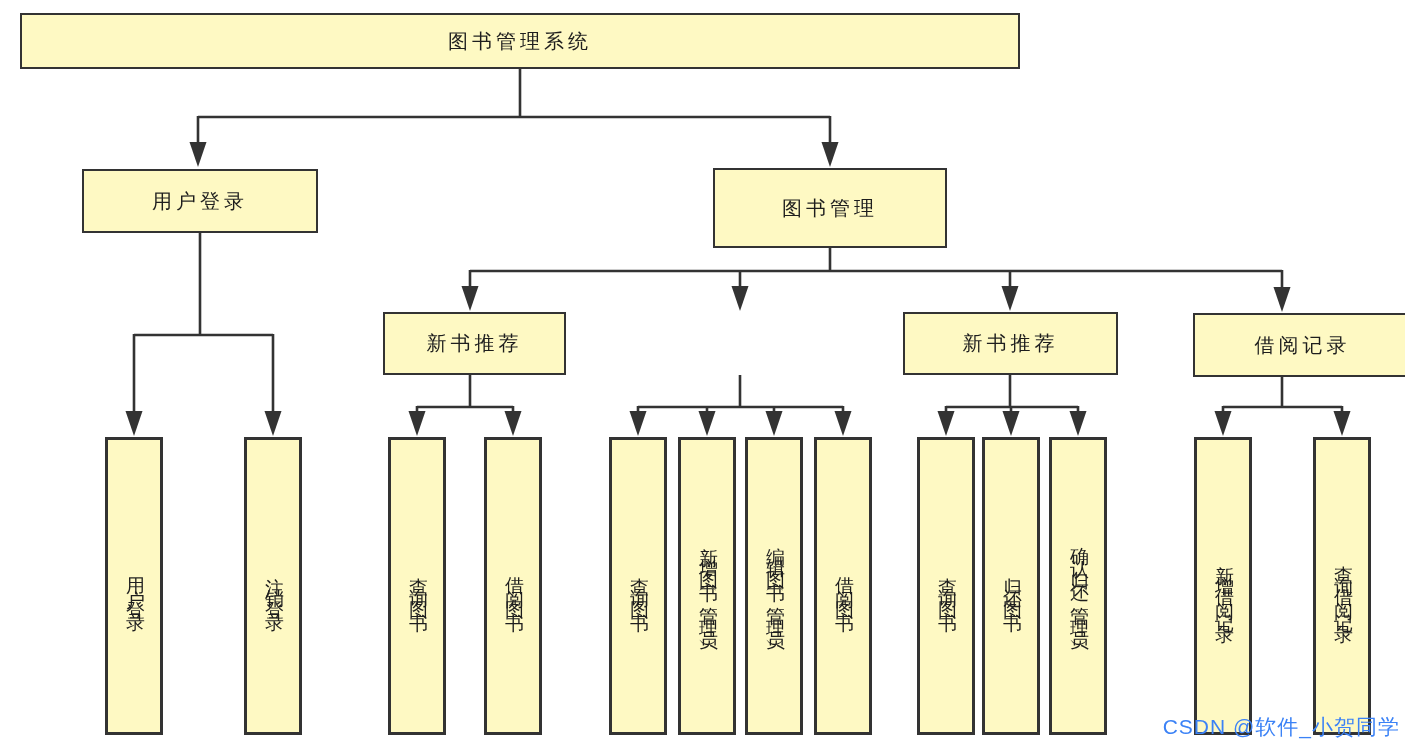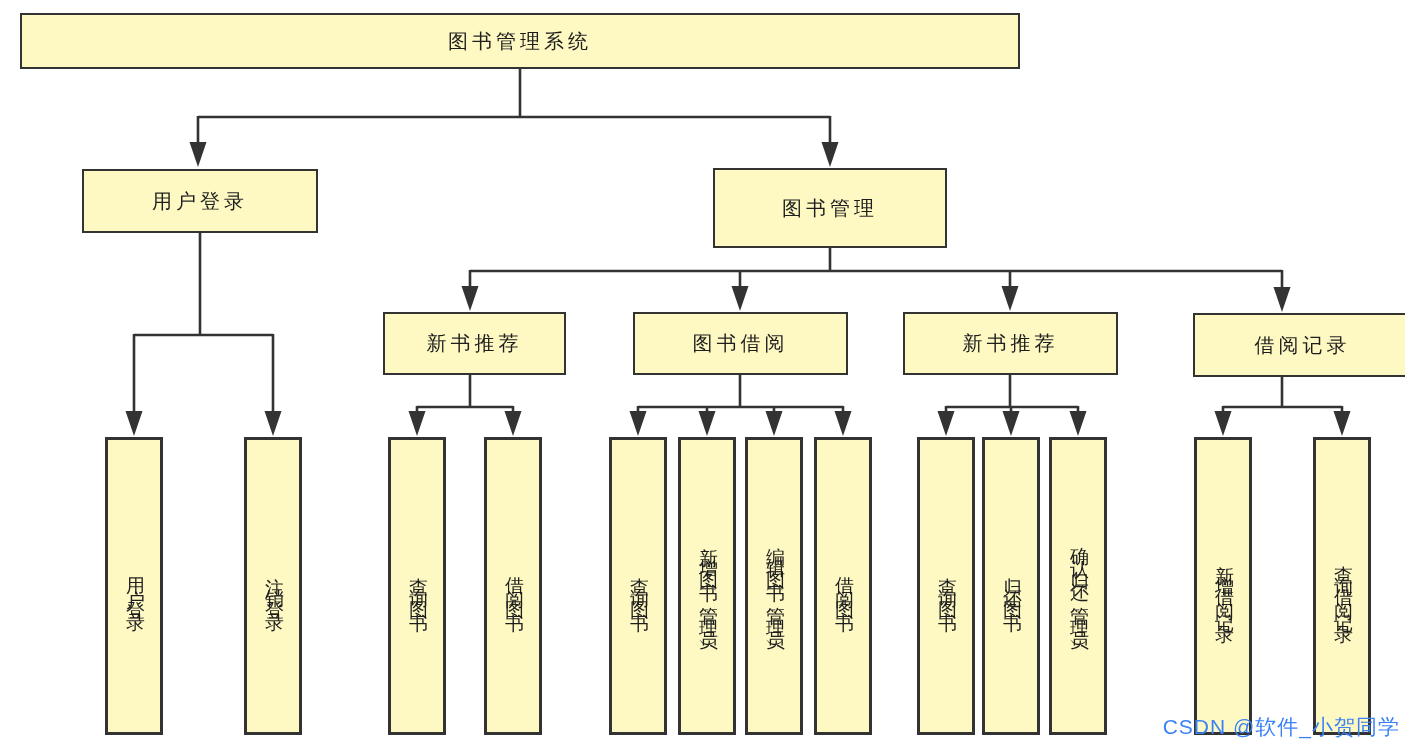--- a/index.html
+++ b/index.html
@@ -103,21 +103,20 @@
     <polygon points="1214.5,411 1231.5,411 1223,436"></polygon>
     <polygon points="1333.5,411 1350.5,411 1342,436"></polygon>
   </svg>
 
   <div class="box" style="left:20px; top:13px; width:1000px; height:56px;">图书管理系统</div>
 
   <div class="box" style="left:82px; top:169px; width:236px; height:64px;">用户登录</div>
   <div class="box" style="left:713px; top:168px; width:234px; height:80px;">图书管理</div>
 
   <div class="box" style="left:383px; top:312px; width:183px; height:63px;">新书推荐</div>
-  <div class="box" style="left:633px; top:312px; width:215px; height:63px;">图书借阅</div>
   <div class="box" style="left:903px; top:312px; width:215px; height:63px;">新书推荐</div>
   <div class="box" style="left:1173px; top:313px; width:219px; height:64px;margin-left:20px;">借阅记录</div>
 
   <div class="box leaf" style="left:105px;">用户登录</div>
   <div class="box leaf" style="left:244px;">注销登录</div>
 
   <div class="box leaf" style="left:388px;">查询图书</div>
   <div class="box leaf" style="left:484px;">借阅图书</div>
 
   <div class="box leaf" style="left:609px;">查询图书</div>

